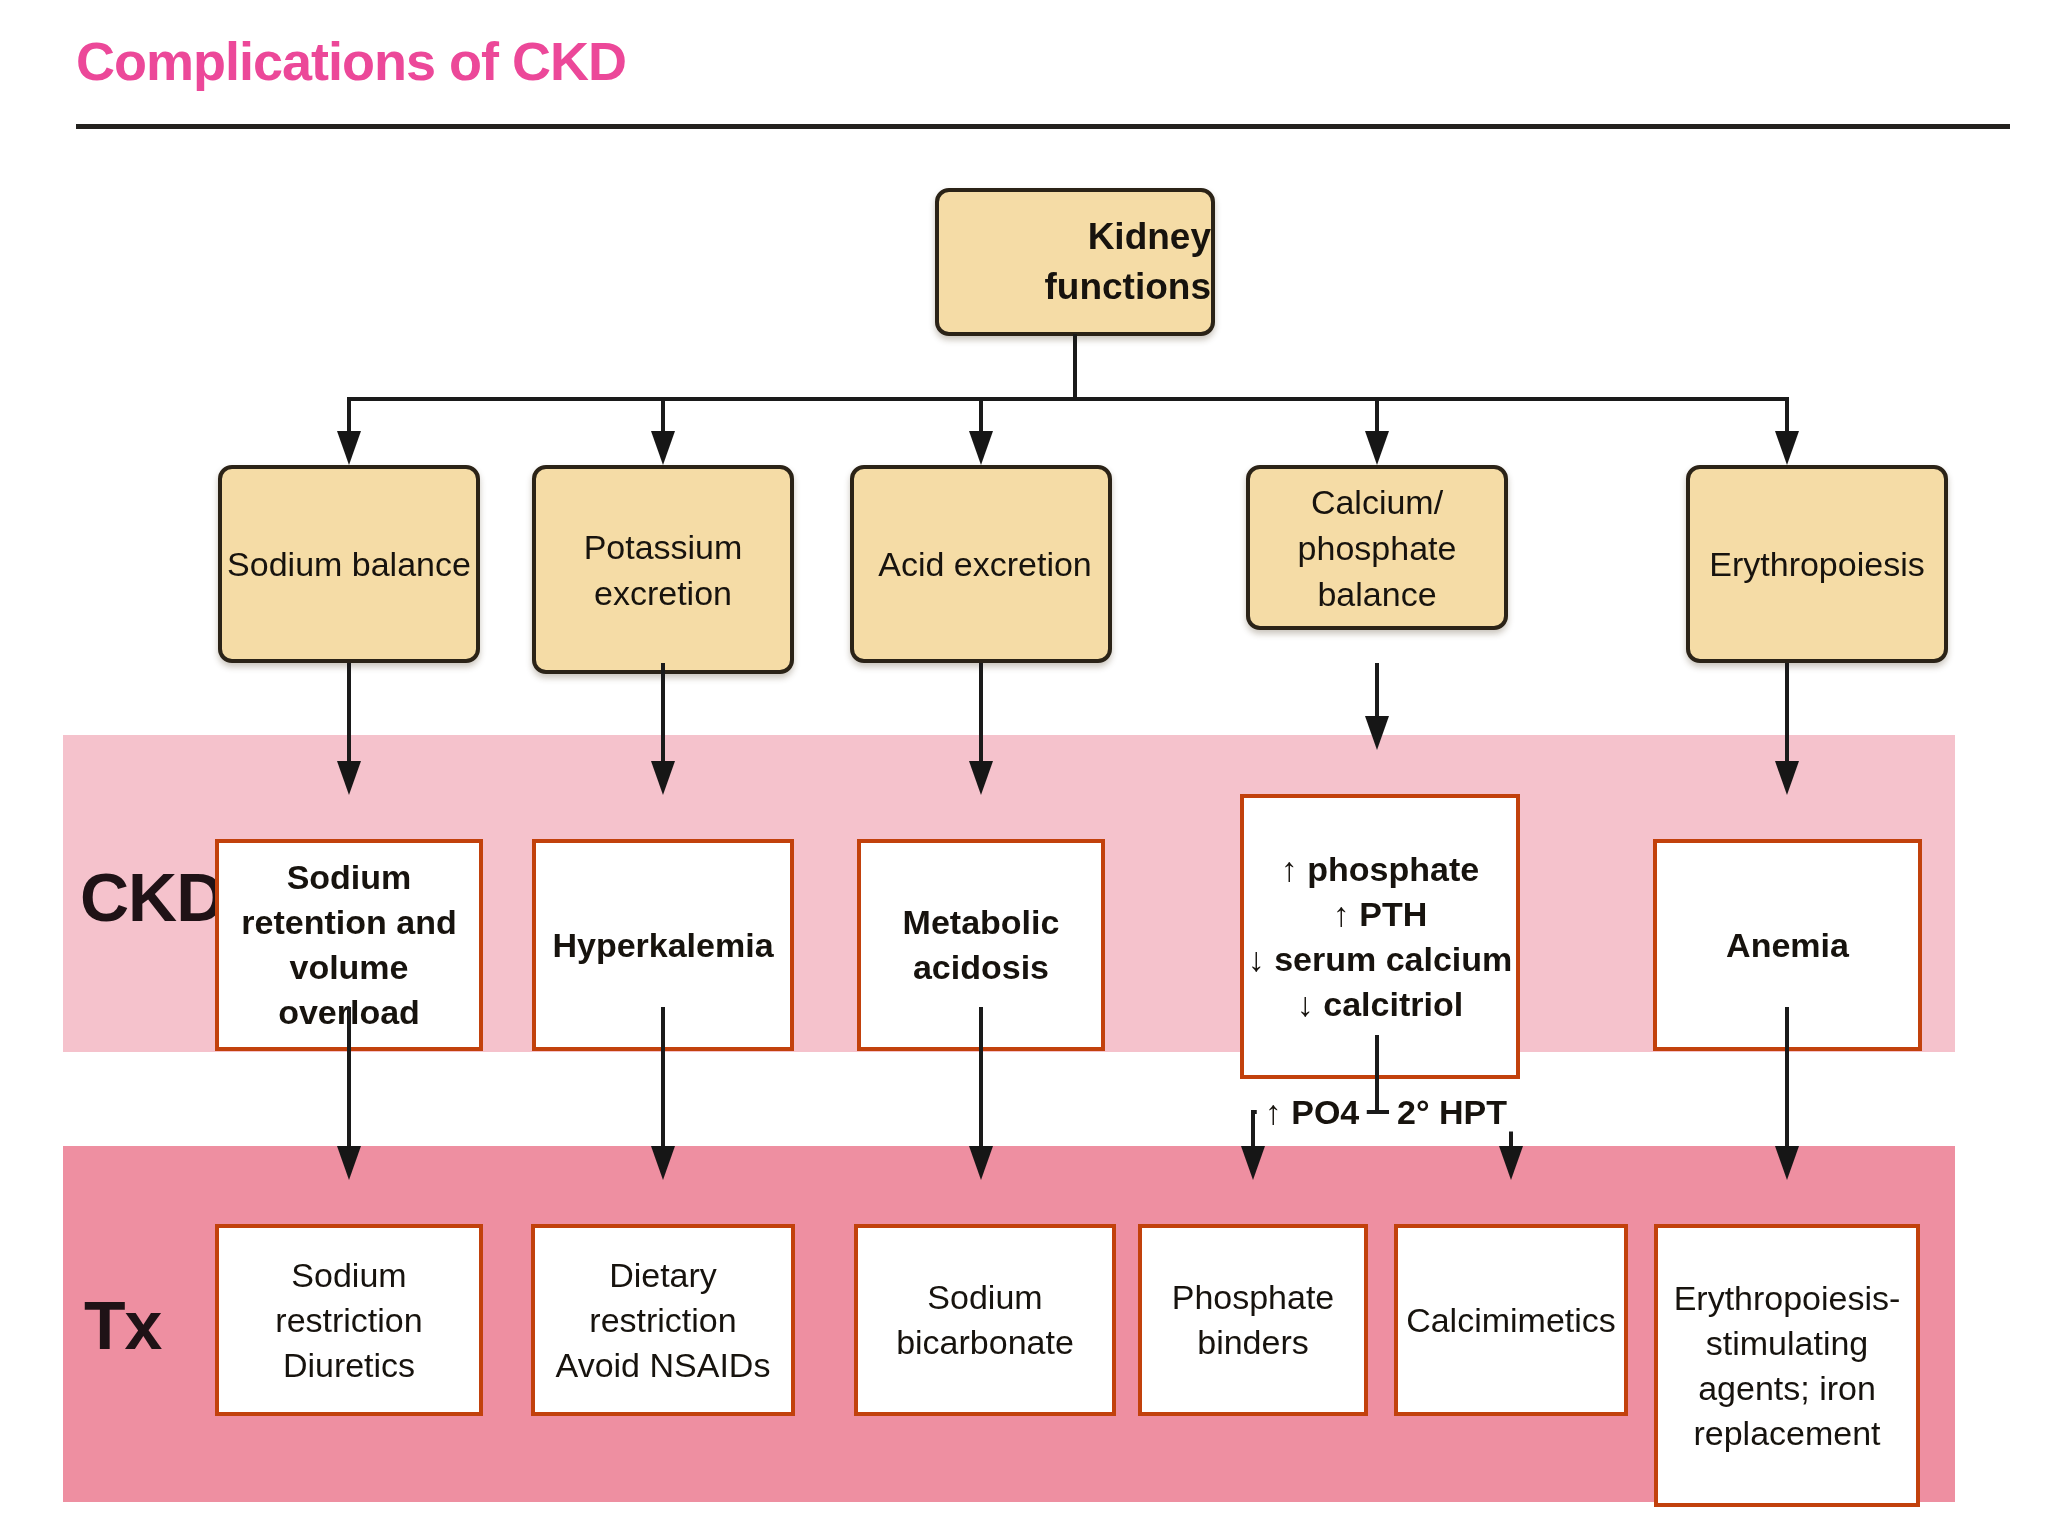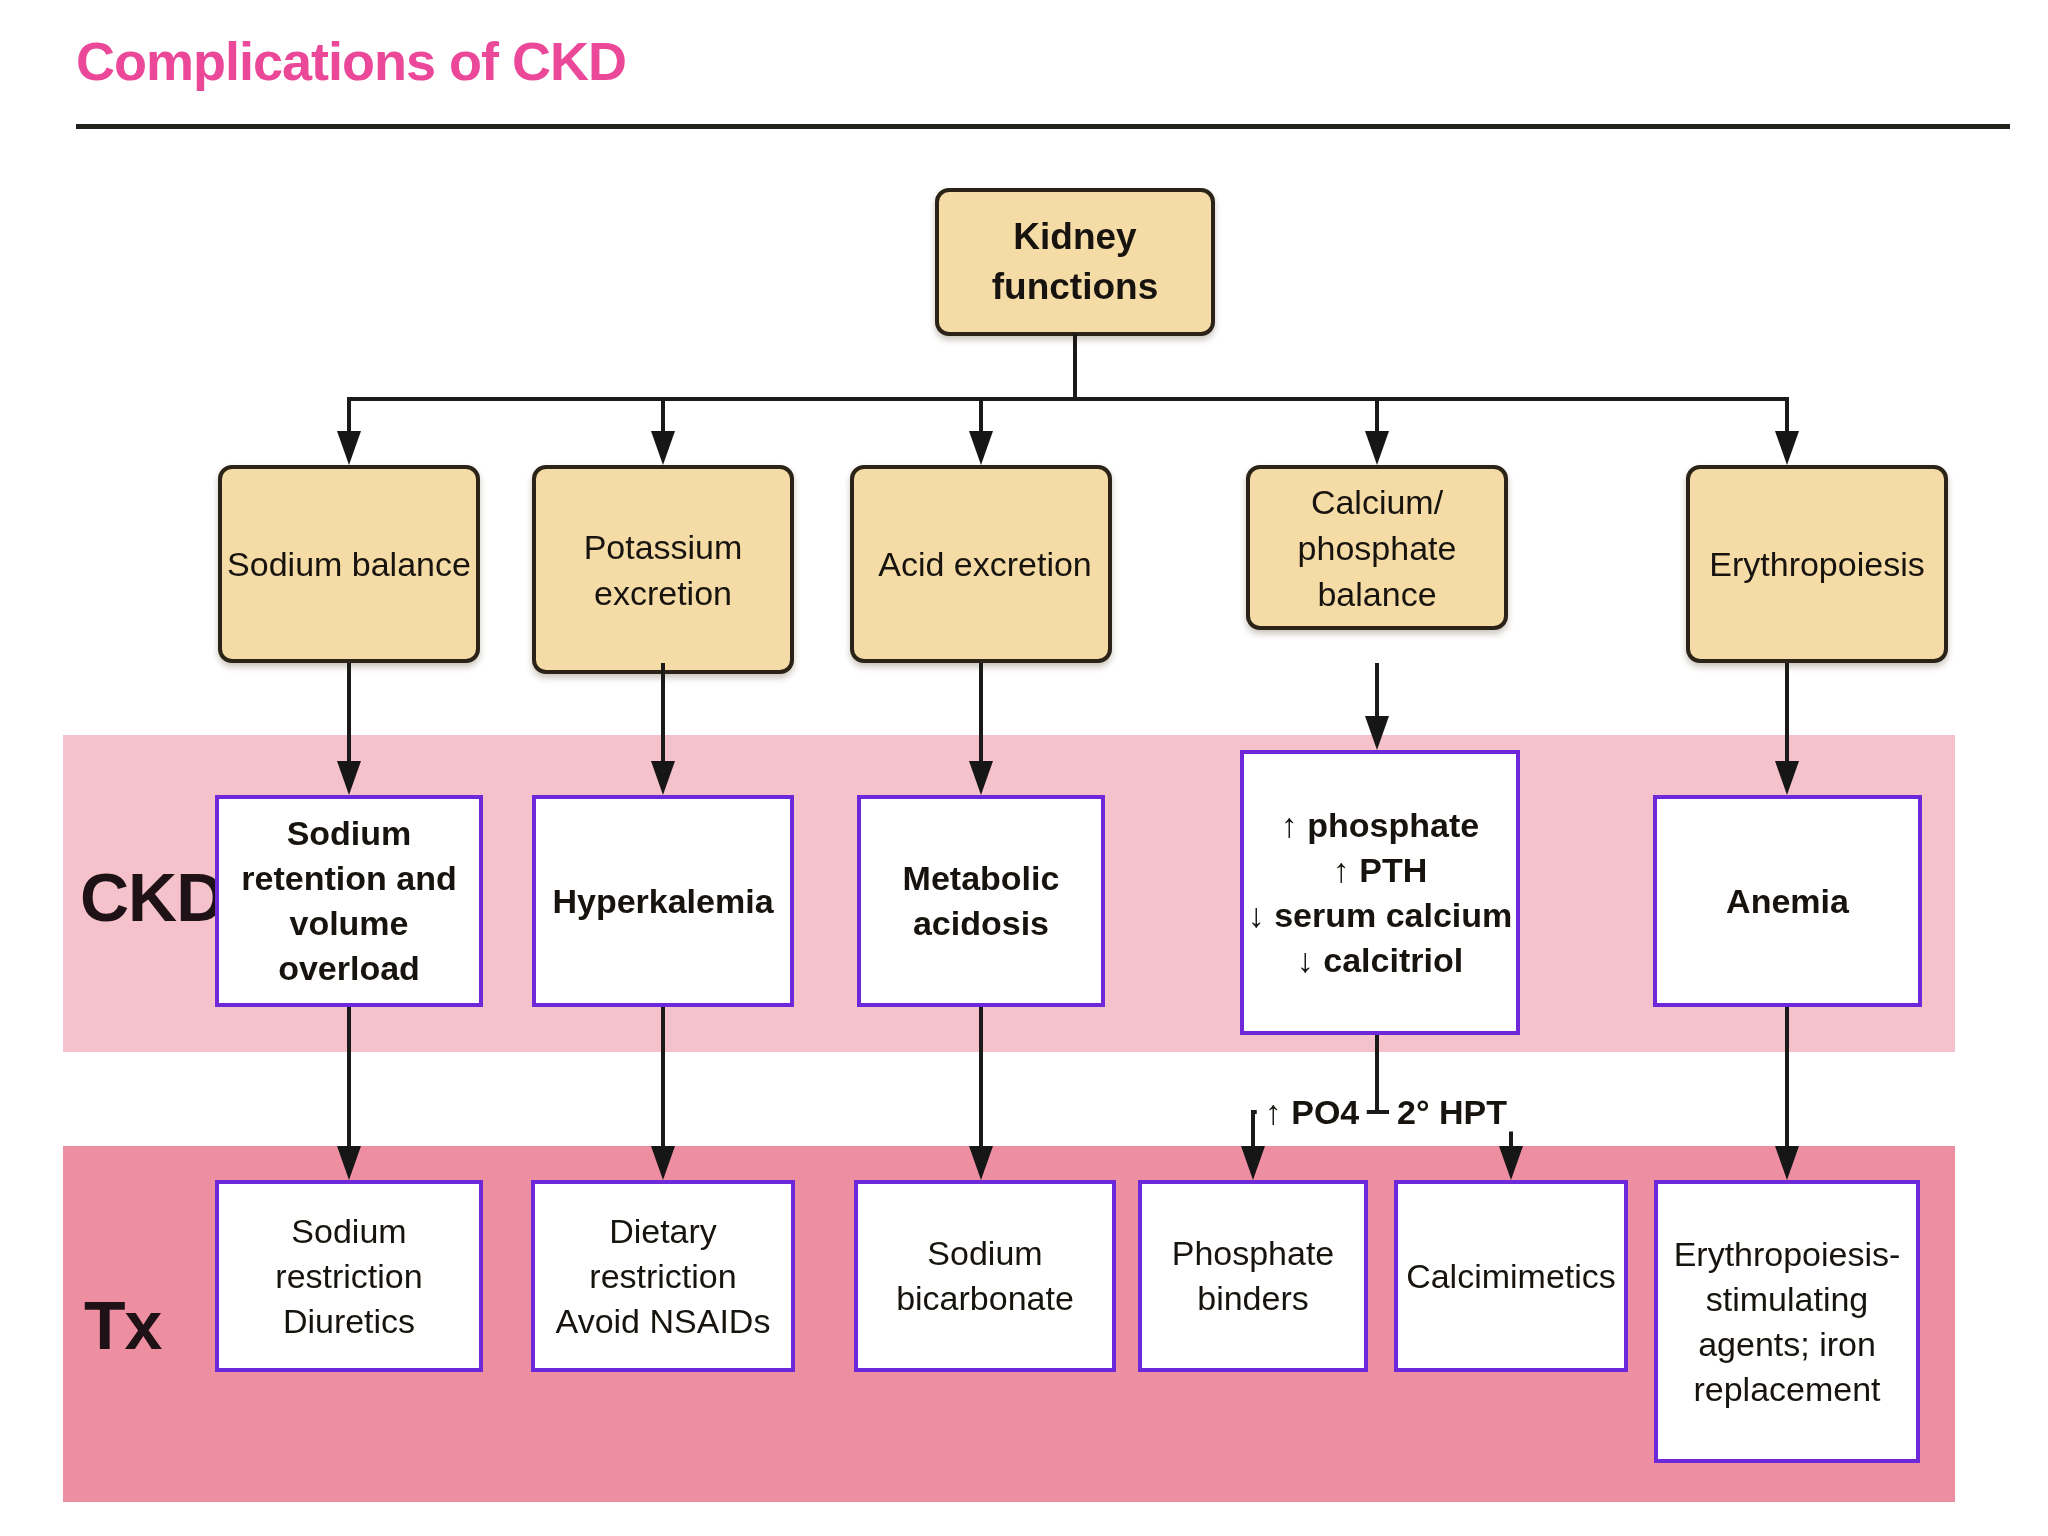--- a/index.html
+++ b/index.html
@@ -9,23 +9,23 @@
          letter-spacing:-1px;color:#ec4899;white-space:nowrap;}
   .rule{position:absolute;left:76px;top:124px;width:1934px;height:5px;background:#23211e;}
   .band{position:absolute;left:63px;width:1892px;}
   .band-light{top:735px;height:317px;background:#F5C2CC;}
   .band-dark{top:1146px;height:356px;background:#EE8FA1;}
   .rowlabel{position:absolute;font-size:68px;font-weight:900;letter-spacing:-1px;color:#1f1216;}
   .box{position:absolute;display:flex;flex-direction:column;align-items:center;
        justify-content:center;text-align:center;box-sizing:border-box;}
   .tan{background:#F5DCA6;border:4px solid #2b2317;border-radius:14px;
        box-shadow:0 4px 6px rgba(70,50,20,.28);font-size:34px;line-height:46px;font-weight:400;}
-  .white{background:#ffffff;border:4px solid #6d28d9;font-size:34px;line-height:45px;font-weight:400;}
+  .white{background:#ffffff;border:4px solid #c2410c;font-size:34px;line-height:45px;font-weight:400;margin-top:44px;}
   .bold{font-weight:700;}
-  .kidney{font-size:37px;line-height:50px;}
+  .kidney{font-size:37px;line-height:50px;align-items:flex-end;}
   .vline{position:absolute;width:4px;background:#1a1a1a;}
   .hline{position:absolute;height:4px;background:#1a1a1a;}
   .head{position:absolute;width:0;height:0;border-left:12px solid transparent;
         border-right:12px solid transparent;border-top:34px solid #161616;}
   .slabel{position:absolute;transform:translate(-50%,-50%);background:#ffffff;
           padding:0 8px;font-size:34px;font-weight:700;white-space:nowrap;color:#17130e;}
   .line{display:block;}
 </style>
 </head>
 <body>

